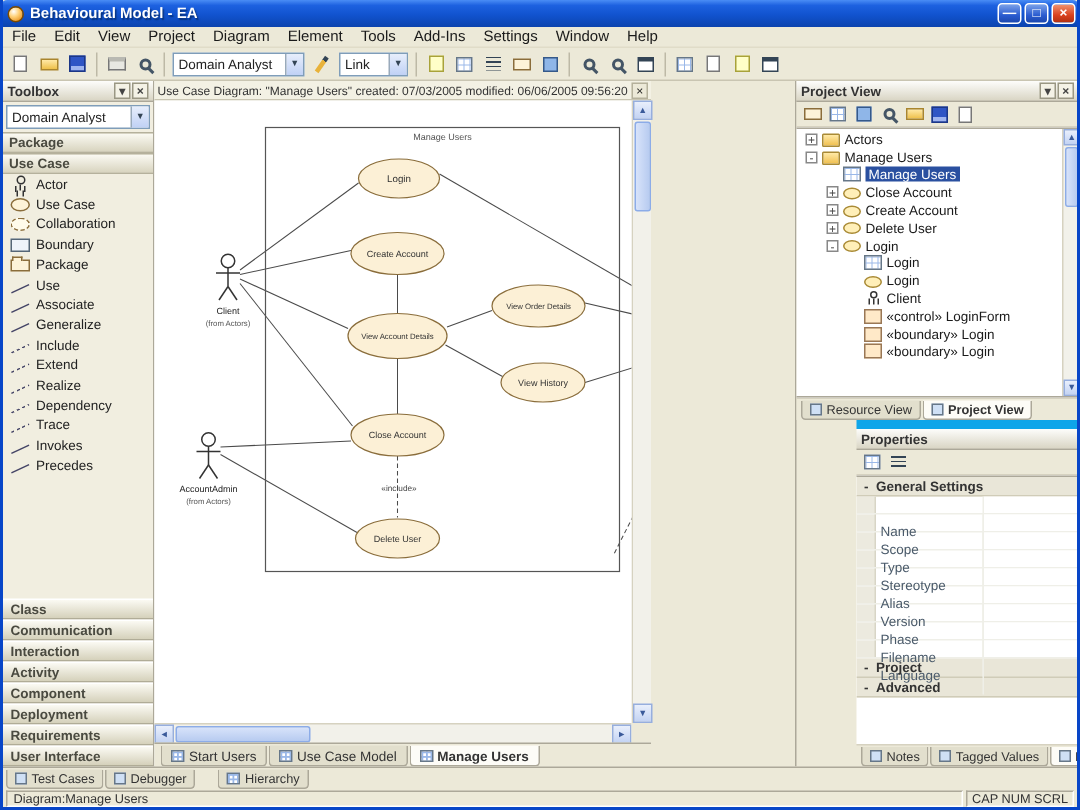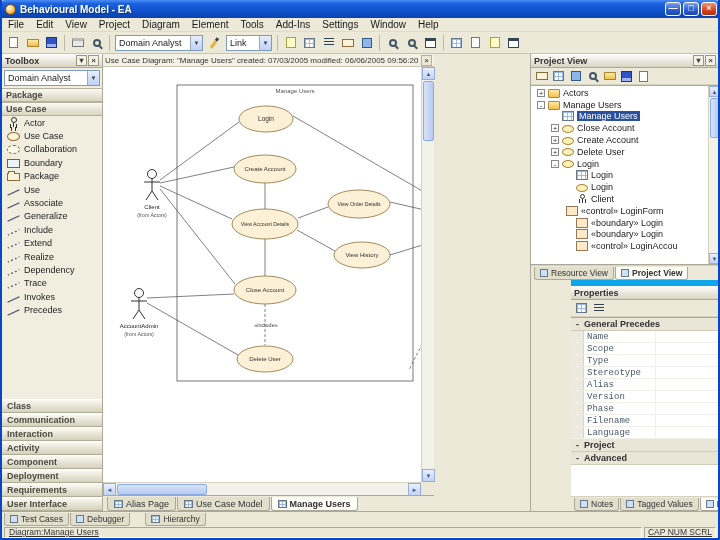--- a/index.html
+++ b/index.html
@@ -132,32 +132,32 @@
         border-radius:0 0 3px 3px;background:#e2dfcd;font-size:8.5px;color:#333;margin-right:1px;white-space:nowrap;}
   .btab.active{background:#fdfcf7;font-weight:bold;}
   .btab .ico{width:8px;height:8px;background:#cfe0f5;border:1px solid #678;flex:none;}
 
   
   .grid{flex:1;background:#fff;border-top:1px solid #aca899;overflow:hidden;min-height:0;}
   .pgroup{height:13px;display:flex;align-items:center;background:#e9e6d8;border-bottom:1px solid #d0ccb8;font-weight:bold;color:#333;}
   .pgroup .gut{width:13px;text-align:center;flex:none;}
   .prow{height:12px;display:flex;border-bottom:1px solid #efefe8;}
   .prow .gut{width:13px;background:#eceadf;border-right:1px solid #d8d5c6;flex:none;}
-  .pname{width:72px;padding:1px 3px;color:#4a5a6a;border-right:1px solid #efefe8;flex:none;font-family:Liberation Mono, monospace;}
+  .pname{width:72px;padding:18px 3px;color:#4a5a6a;border-right:1px solid #efefe8;flex:none;}
   .pval{flex:1;background:#fff;}
 
   
   .dock{position:absolute;left:0;top:511px;width:716px;height:15px;background:#ece9d8;border-top:1px solid #aca899;
         display:flex;align-items:flex-end;padding-left:2px;}
   .dock .btab{height:13px;}
   .dock .gap{width:14px;}
 
   
   .sbar{position:absolute;left:0;top:526px;width:716px;height:12px;background:#ece9d8;display:flex;align-items:center;gap:2px;padding:0 2px;}
-  .scell{height:11px;border:1px solid;border-color:#aca899 #fff #fff #aca899;display:flex;align-items:center;padding:0 4px;font-size:8.5px;color:#333;text-decoration:underline;}
+  .scell{height:11px;border:1px solid;border-color:#aca899 #fff #fff #aca899;display:flex;align-items:center;padding:0 4px;font-size:8.5px;color:#333;}
   .scell.l{flex:1;}
   .scell.r{width:72px;justify-content:center;white-space:nowrap;}
 
   svg text{font-family:"Liberation Sans",sans-serif;}
 </style>
 </head>
 <body>
 
 <div class="win">
 
@@ -451,21 +451,21 @@
           <div style="flex:1;display:flex;">
               <div class="sthumb-h"></div>
             </div>
           <div class="sarr">►</div>
         </div>
         <div class="corner"></div>
       </div>
       <div class="dtabs">
         <div class="dtab">
             <span class="ch ch-grid"></span>
-            <span>Alias Page</span>
+            <span>Start Users</span>
           </div>
         <div class="dtab">
             <span class="ch ch-grid"></span>
             <span>Use Case Model</span>
           </div>
         <div class="dtab active">
             <span class="ch ch-grid"></span>
             <span>Manage Users</span>
           </div>
       </div>
@@ -548,39 +548,34 @@
             <div class="trow" style="padding-left:34px">
                 <span class="exp"></span>
                 <span class="ti ti-oval"></span>
                 <span class="tlabel">Login</span>
               </div>
             <div class="trow" style="padding-left:34px">
                 <span class="exp"></span>
                 <span class="ti ti-actor"></span>
                 <span class="tlabel">Client</span>
               </div>
-            <div class="trow" style="padding-left:24px">
+            <div class="trow" style="padding-left:34px">
                 <span class="exp"></span>
                 <span class="ti ti-class"></span>
                 <span class="tlabel">«control» LoginForm</span>
               </div>
             <div class="trow" style="padding-left:34px">
                 <span class="exp"></span>
                 <span class="ti ti-class"></span>
                 <span class="tlabel">«boundary» Login</span>
               </div>
             <div class="trow" style="padding-left:34px">
                 <span class="exp"></span>
                 <span class="ti ti-class"></span>
                 <span class="tlabel">«boundary» Login</span>
-              </div>
-            <div class="trow" style="padding-left:34px">
-                <span class="exp"></span>
-                <span class="ti ti-class"></span>
-                <span class="tlabel">«control» LoginAccou</span>
               </div>
           </div>
           <div class="vsc">
             <div class="sarr">▲</div>
             <div style="flex:1">
                 <div class="sthumb-v"></div>
               </div>
             <div class="sarr">▼</div>
           </div>
         </div>
@@ -607,21 +602,21 @@
           <button class="tb">
               <span class="ch ch-grid"></span>
             </button>
           <button class="tb">
               <span class="ch ch-text"></span>
             </button>
         </div>
         <div class="grid">
           <div class="pgroup">
               <span class="gut">-</span>
-              <span>General Precedes</span>
+              <span>General Settings</span>
             </div>
           <div class="prow">
               <span class="gut"></span>
               <span class="pname">Name</span>
               <span class="pval"></span>
             </div>
           <div class="prow">
               <span class="gut"></span>
               <span class="pname">Scope</span>
               <span class="pval"></span>

